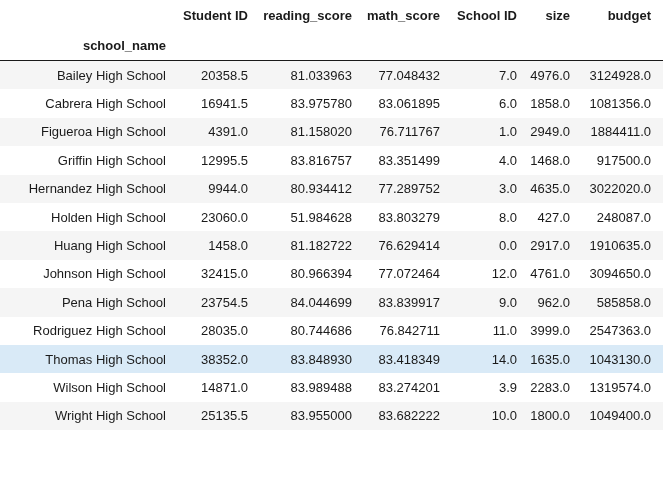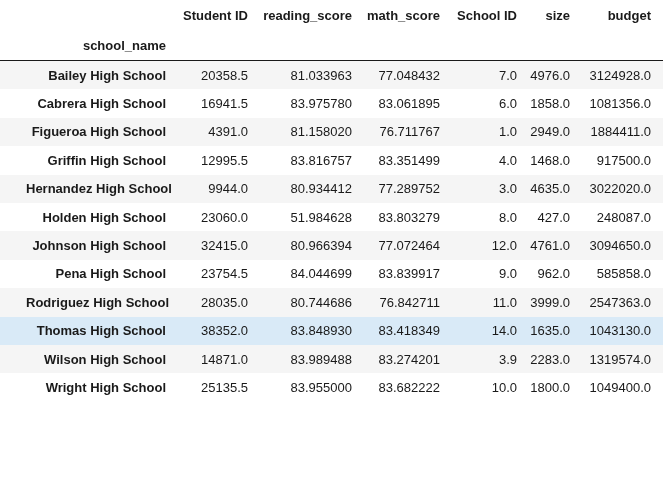--- a/index.html
+++ b/index.html
@@ -36,21 +36,21 @@
   }
   table.dataframe thead th {
     font-weight: bold;
     height: 30px;
     text-align: right;
   }
   table.dataframe thead tr:last-child th {
     border-bottom: 1px solid var(--border);
   }
   table.dataframe tbody th {
-    font-weight: bold;
+    font-weight: normal;
     height: 28.4px;
     padding-left: 26px;
   }
   table.dataframe tbody td {
     font-weight: normal;
     height: 28.4px;
   }
   table.dataframe tbody tr:nth-child(odd) {
     background: var(--stripe);
   }
@@ -141,20 +141,29 @@
       <tr>
         <th>Holden High School</th>
         <td>23060.0</td>
         <td>51.984628</td>
         <td>83.803279</td>
         <td>8.0</td>
         <td>427.0</td>
         <td>248087.0</td>
       </tr>
       <tr>
+        <th>Huang High School</th>
+        <td>1458.0</td>
+        <td>81.182722</td>
+        <td>76.629414</td>
+        <td>0.0</td>
+        <td>2917.0</td>
+        <td>1910635.0</td>
+      </tr>
+      <tr>
         <th>Johnson High School</th>
         <td>32415.0</td>
         <td>80.966394</td>
         <td>77.072464</td>
         <td>12.0</td>
         <td>4761.0</td>
         <td>3094650.0</td>
       </tr>
       <tr>
         <th>Pena High School</th>

